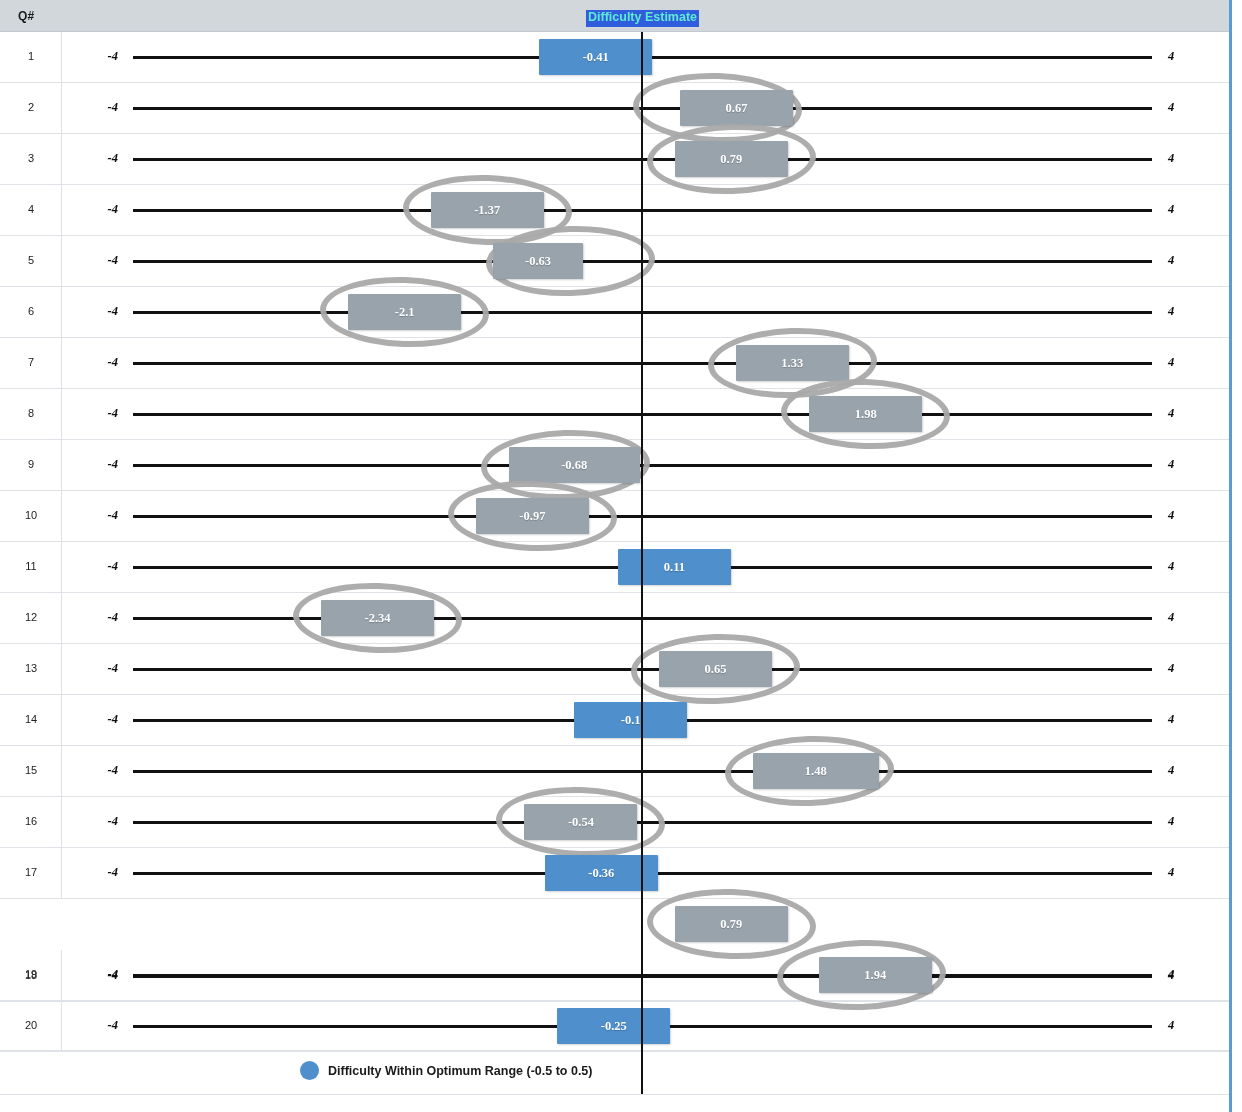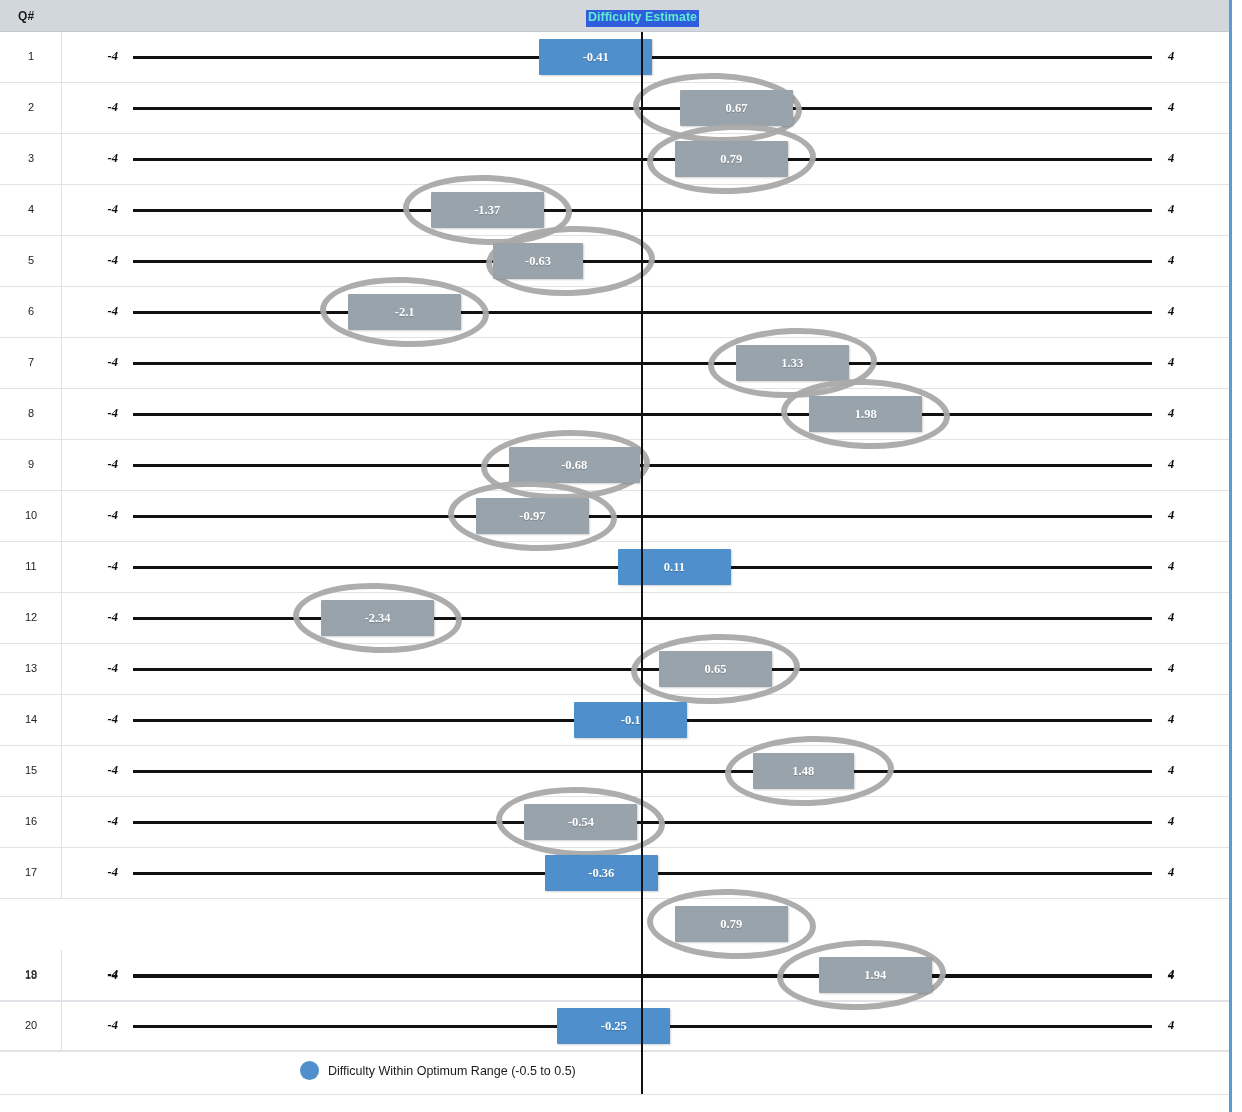--- a/index.html
+++ b/index.html
@@ -206,20 +206,21 @@
     border-bottom: 1px solid #dfe3e7;
     box-sizing: border-box;
   }
   #legend-inner {
     position: absolute;
     left: 300px;
     top: 10px;
     display: flex;
     align-items: center;
     gap: 26px;
+    font-weight: bold;
   }
   .legend-item {
     display: flex;
     align-items: center;
     gap: 9px;
   }
   .legend-dot {
     width: 19px;
     height: 19px;
     border-radius: 50%;
@@ -407,21 +408,21 @@
         <span class="bar-label">-0.1</span>
       </div>
       <div class="row" style="top: 714px;">
         <div class="row-qcell"></div>
         <div class="row-qlabel">15</div>
         <div class="axis-min">-4</div>
         <div class="axis-max">4</div>
         <div class="row-line"></div>
       </div>
       <div class="ring" style="left: 724.74px; top: 703.5px; width: 169px; height: 70px; transform: rotate(-2deg);"></div>
-      <div class="bar bar-out" style="left: 752.74px; top: 720.5px; width: 101px;">
+      <div class="bar bar-out" style="left: 752.74px; top: 720.5px; width: 126px;">
         <span class="bar-label">1.48</span>
       </div>
       <div class="row" style="top: 765px;">
         <div class="row-qcell"></div>
         <div class="row-qlabel">16</div>
         <div class="axis-min">-4</div>
         <div class="axis-max">4</div>
         <div class="row-line"></div>
       </div>
       <div class="ring" style="left: 496.48px; top: 754.5px; width: 169px; height: 70px; transform: rotate(2deg);"></div>

